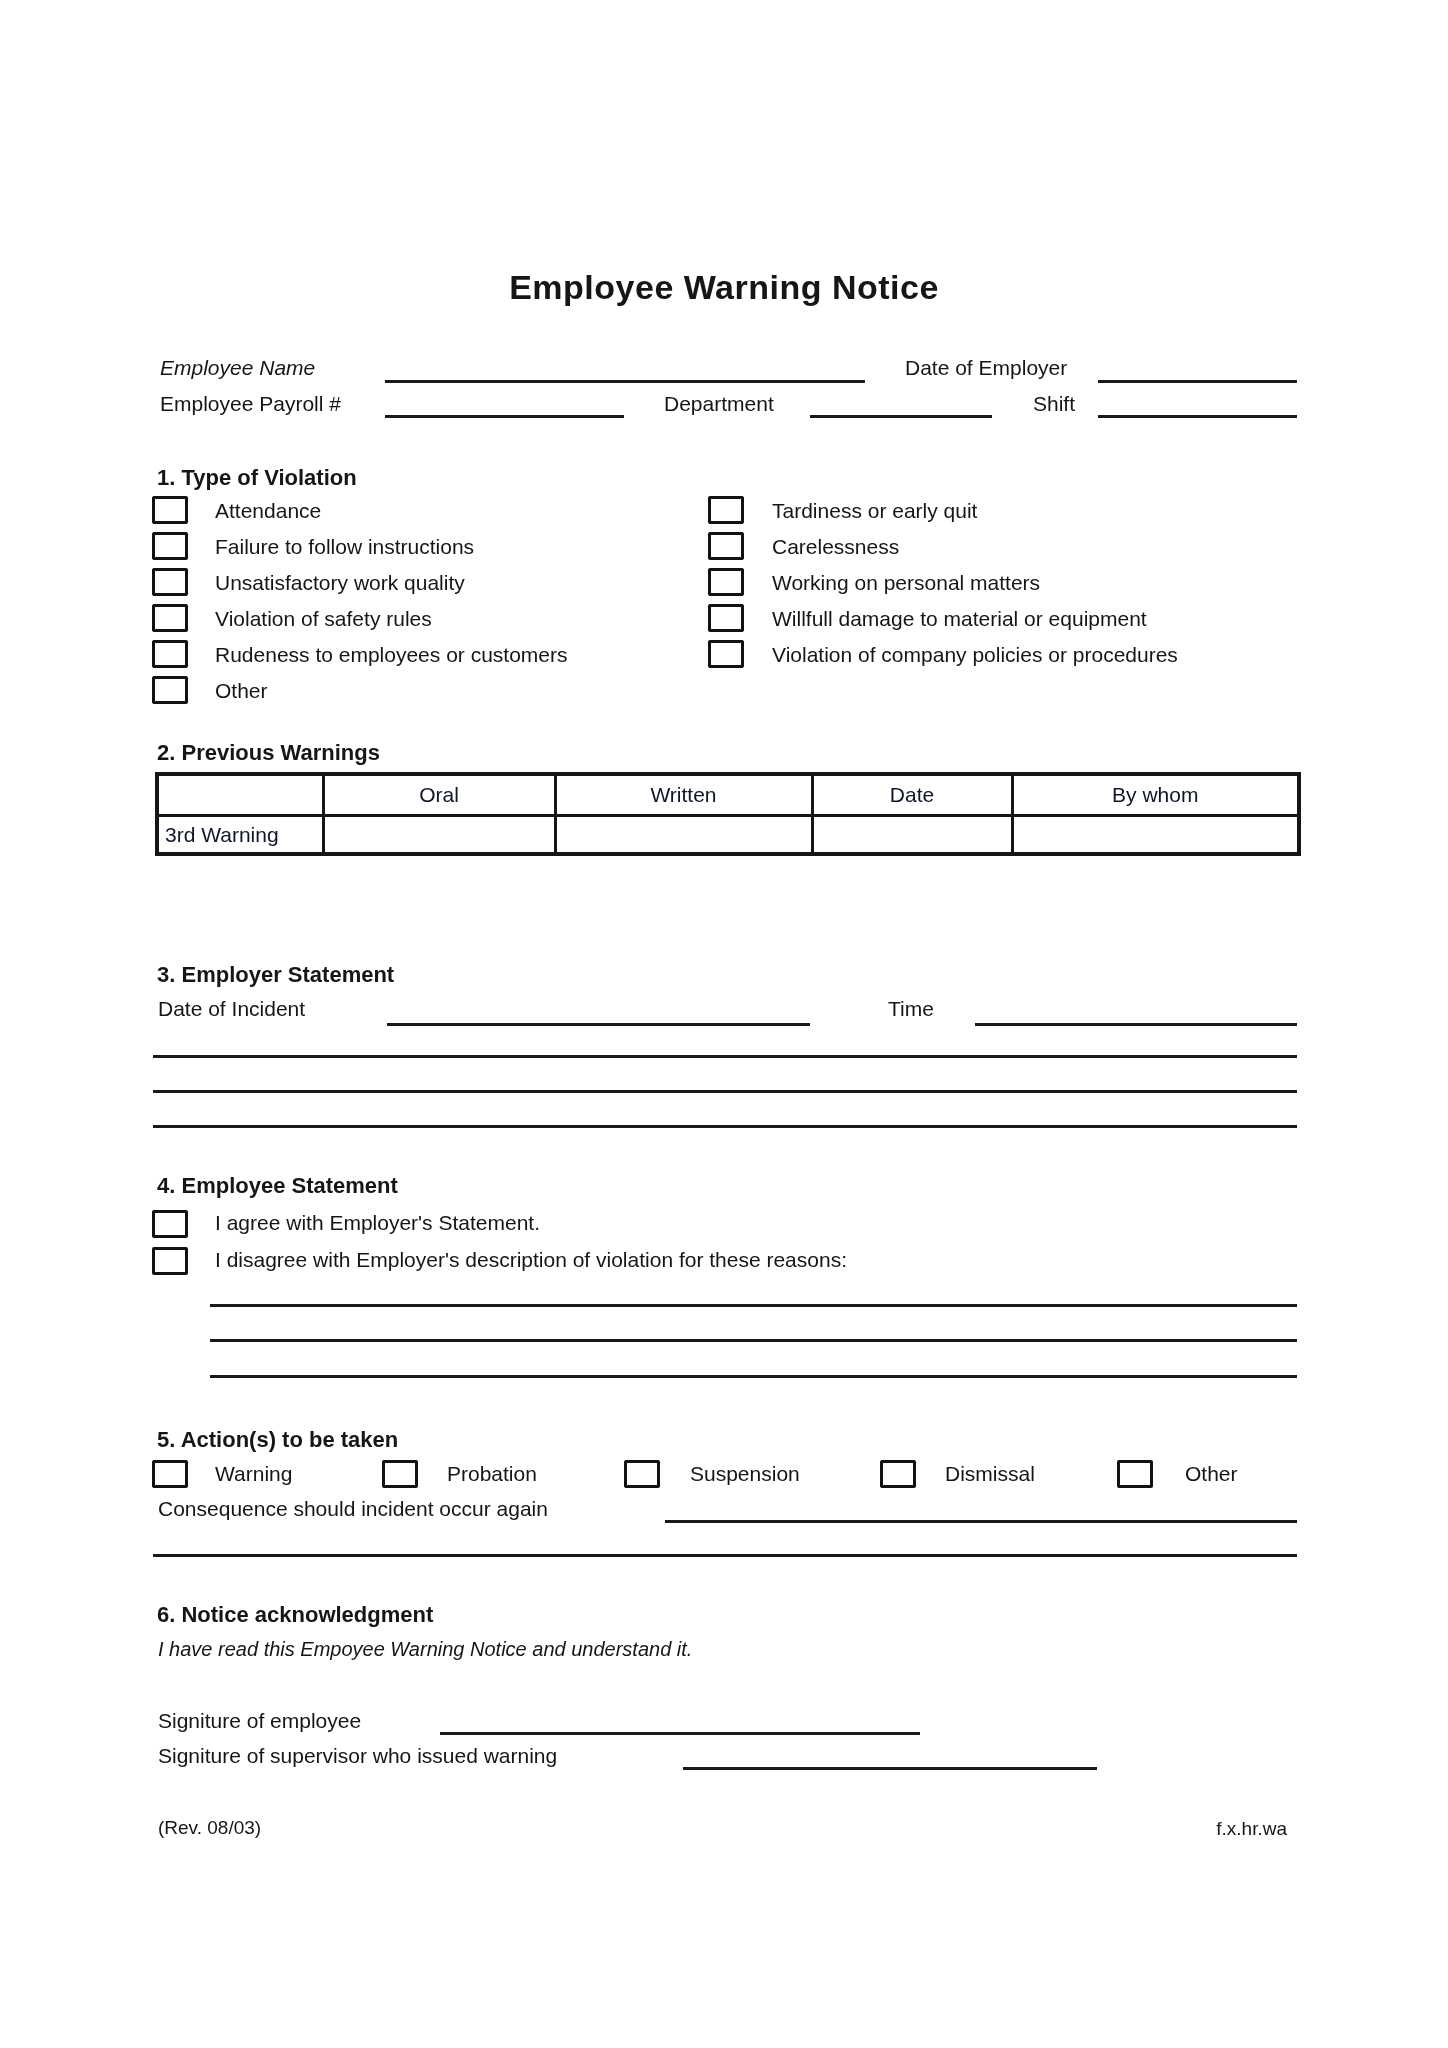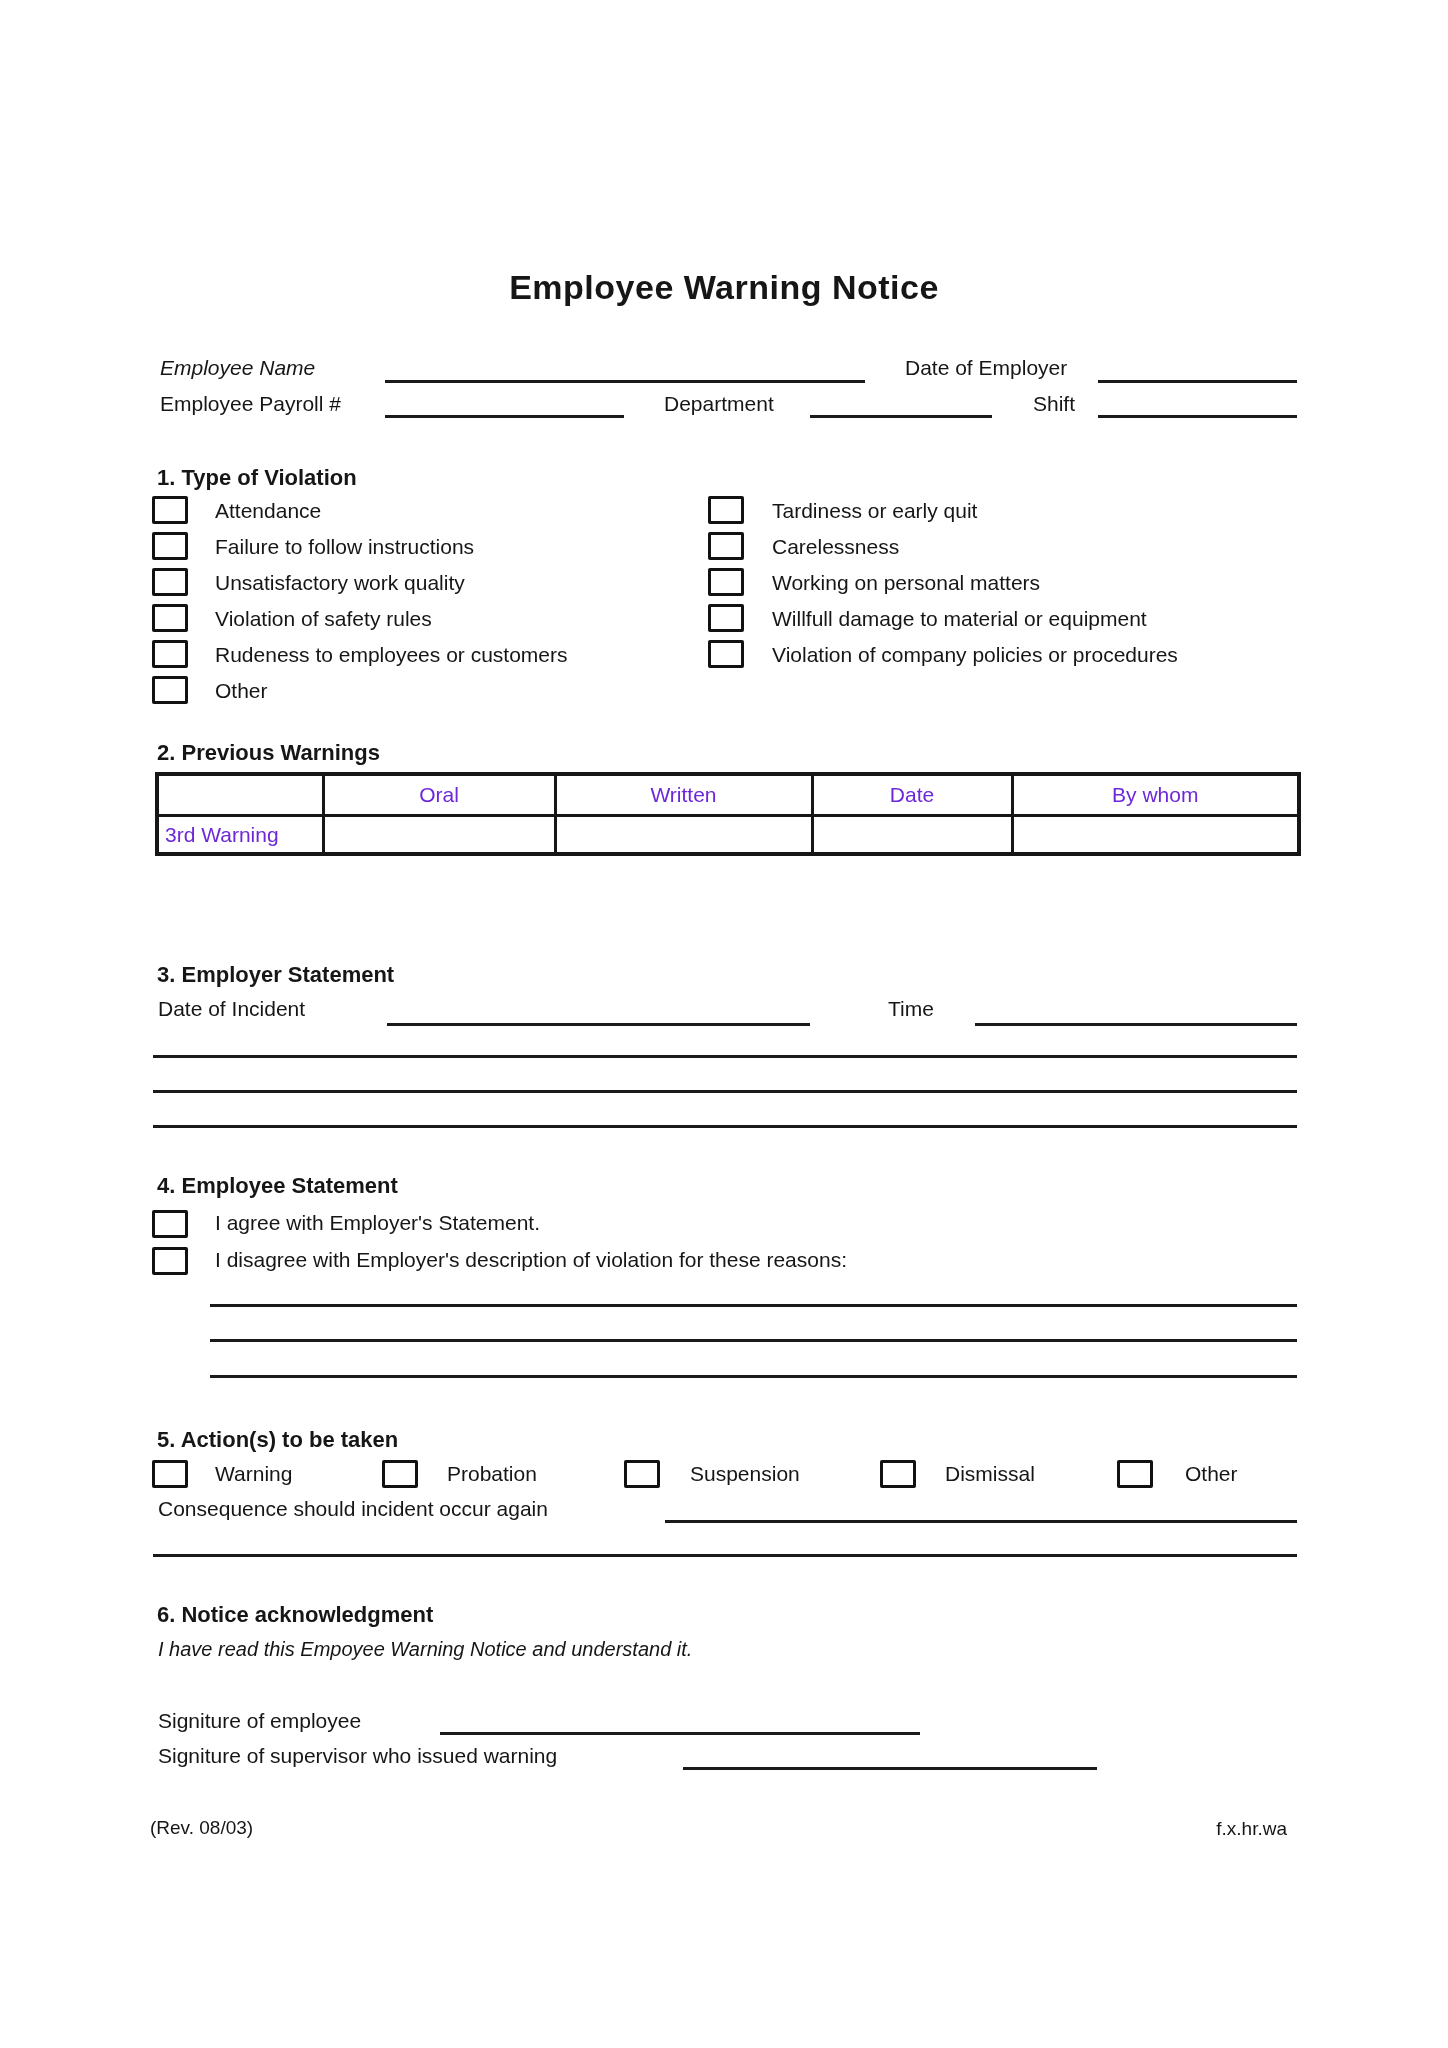--- a/index.html
+++ b/index.html
@@ -28,21 +28,21 @@
     border:3px solid #111;
     border-radius:2px;
     background:#fff;
   }
   table.warn{
     position:absolute;
     left:155px;top:772px;
     width:1142px;
     border-collapse:collapse;
     table-layout:fixed;
-    font-size:21px;color:#6d28d9;
+    font-size:21px;color:#0f172a;
   }
   table.warn th,table.warn td{
     border:3px solid #161616;
     padding:0 6px;
     height:35px;
     font-weight:400;
     background:#fff;
   }
   table.warn{border:4px solid #161616;}
   table.warn thead th{height:38px;text-align:center;}
@@ -157,16 +157,16 @@
   <div class="abs fline" style="left:665px;top:1520px;width:632px;"></div>
   <div class="abs fline" style="left:153px;top:1554px;width:1144px;"></div>
 
   <div class="abs sec" style="left:157px;top:1602px;">6. Notice acknowledgment</div>
   <div class="abs ital" style="left:158px;top:1638px;">I have read this Empoyee Warning Notice and understand it.</div>
   <div class="abs lbl" style="left:158px;top:1709px;">Signiture of employee</div>
   <div class="abs fline" style="left:440px;top:1732px;width:480px;"></div>
   <div class="abs lbl" style="left:158px;top:1744px;">Signiture of supervisor who issued warning</div>
   <div class="abs fline" style="left:683px;top:1767px;width:414px;"></div>
 
-  <div class="abs foot" style="left:150px;top:1817px;">(Rev. 08/03)</div>
+  <div class="abs foot" style="left:158px;top:1817px;">(Rev. 08/03)</div>
   <div class="abs foot" style="right:161px;top:1818px;">f.x.hr.wa</div>
 
 </div>
 
 </body></html>

